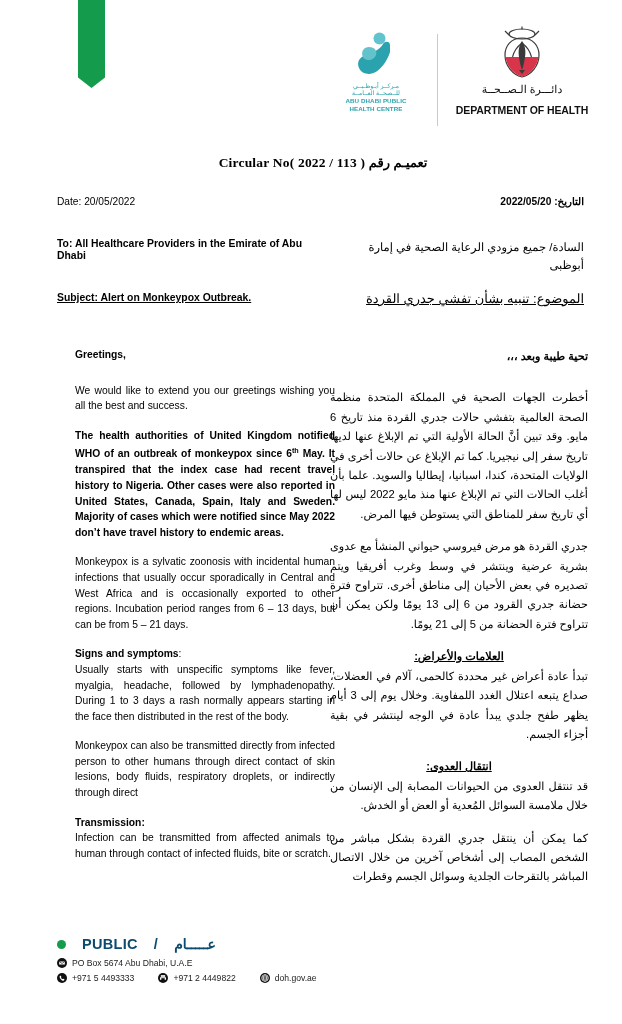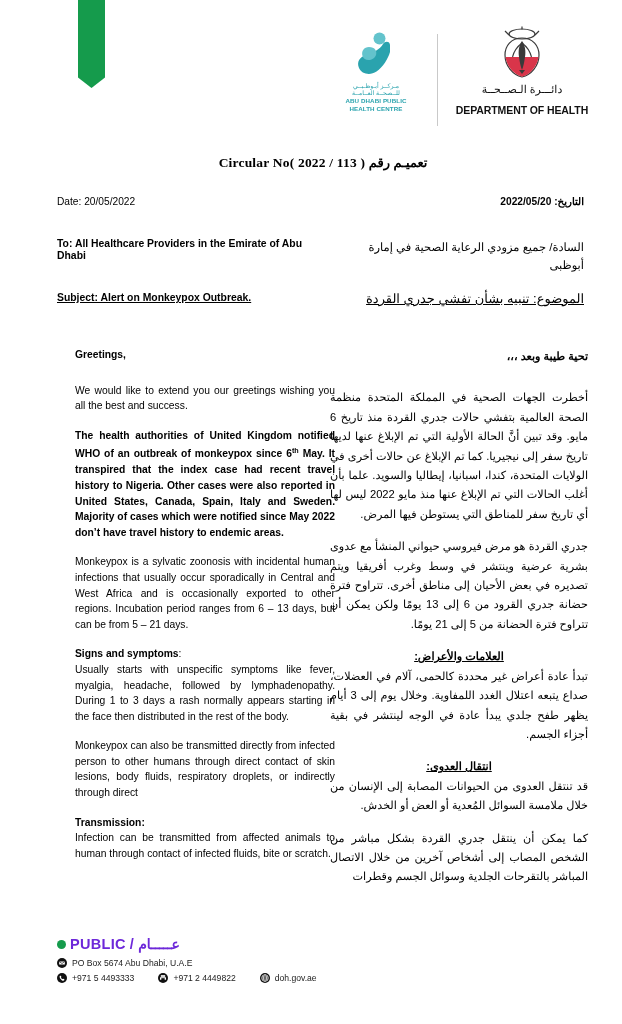--- a/index.html
+++ b/index.html
@@ -201,22 +201,22 @@
   
   .footer {
     position: absolute;
     left: 57px;
     top: 936px;
     width: 520px;
   }
   .footer-public {
     display: flex;
     align-items: center;
-    gap: 4px;
-    color: #6d28d9;
+    gap: 16px;
+    color: #0c4a6e;
     font-weight: bold;
     font-size: 14.5px;
     letter-spacing: .3px;
   }
   .dot {
     width: 9px;
     height: 9px;
     border-radius: 50%;
     background: #159B4C;
     display: inline-block;

